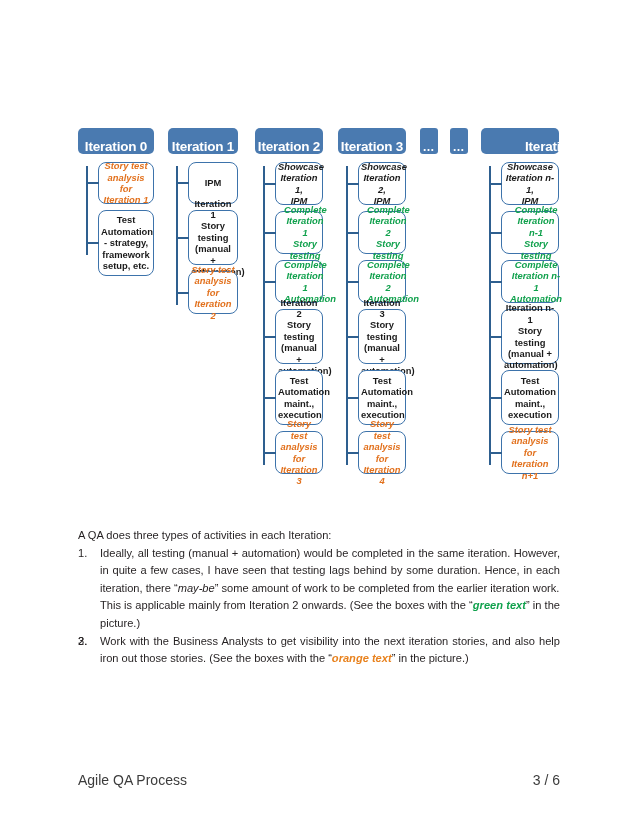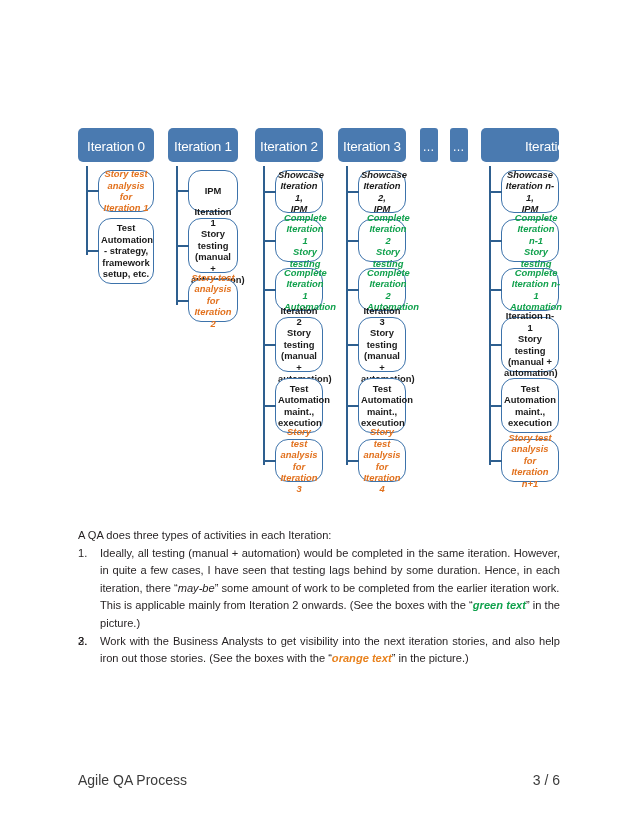--- a/index.html
+++ b/index.html
@@ -24,24 +24,24 @@
     width: 638px;
     height: 500px;
   }
   .column {
     position: absolute;
     top: 128px;
   }
   .col-header {
     background: #4a7ab0;
     color: #ffffff;
-    font-weight: normal;
+    font-weight: bold;
     font-size: 13.5px;
     border-radius: 5px;
-    height: 34px;
+    height: 26px;
     line-height: 38px;
     text-align: center;
     letter-spacing: -0.2px;
     white-space: nowrap;
     box-sizing: border-box;
   }
   .col-header.ellipsis {
     font-size: 12px;
     letter-spacing: 1px;
     border-radius: 3px;
@@ -53,21 +53,21 @@
     width: 2.2px;
     background: #2e5f8f;
   }
   .boxes {
     position: relative;
     margin-top: 8px;
   }
   .node {
     position: relative;
     border: 1.6px solid #3d73ab;
-    border-radius: 13px;
+    border-radius: 8px;
     background: #ffffff;
     box-sizing: border-box;
     text-align: center;
     margin-bottom: 6px;
     display: flex;
     align-items: center;
     justify-content: center;
     padding: 2px 2px;
   }
   .node .txt {

